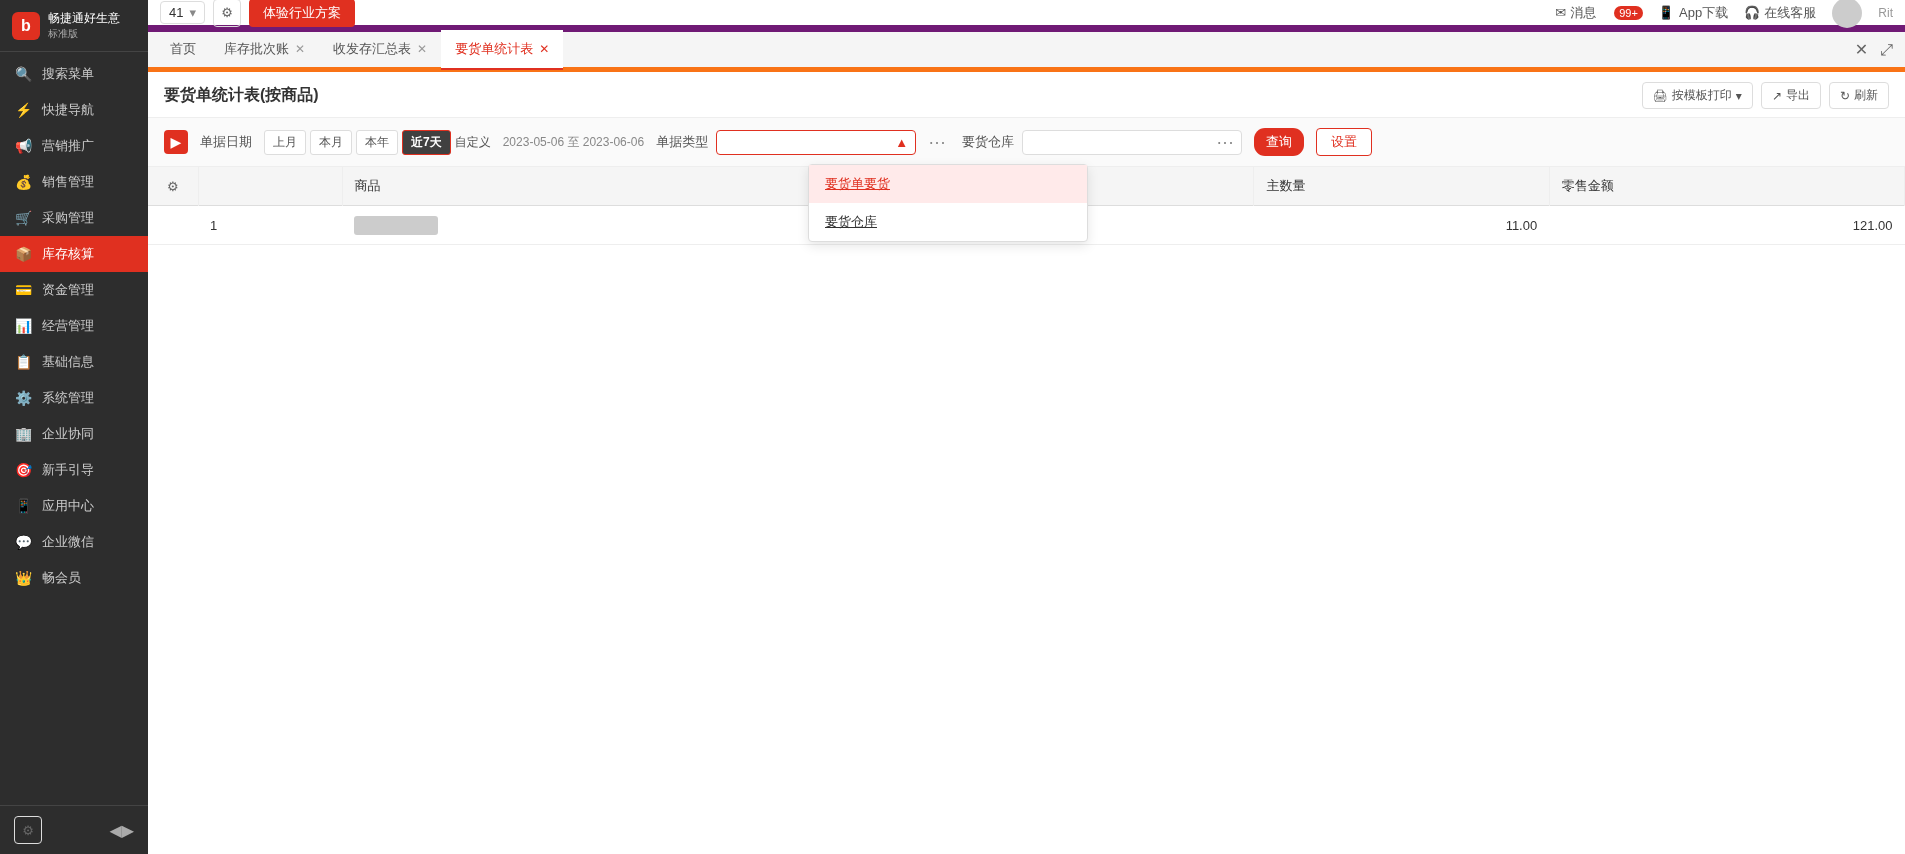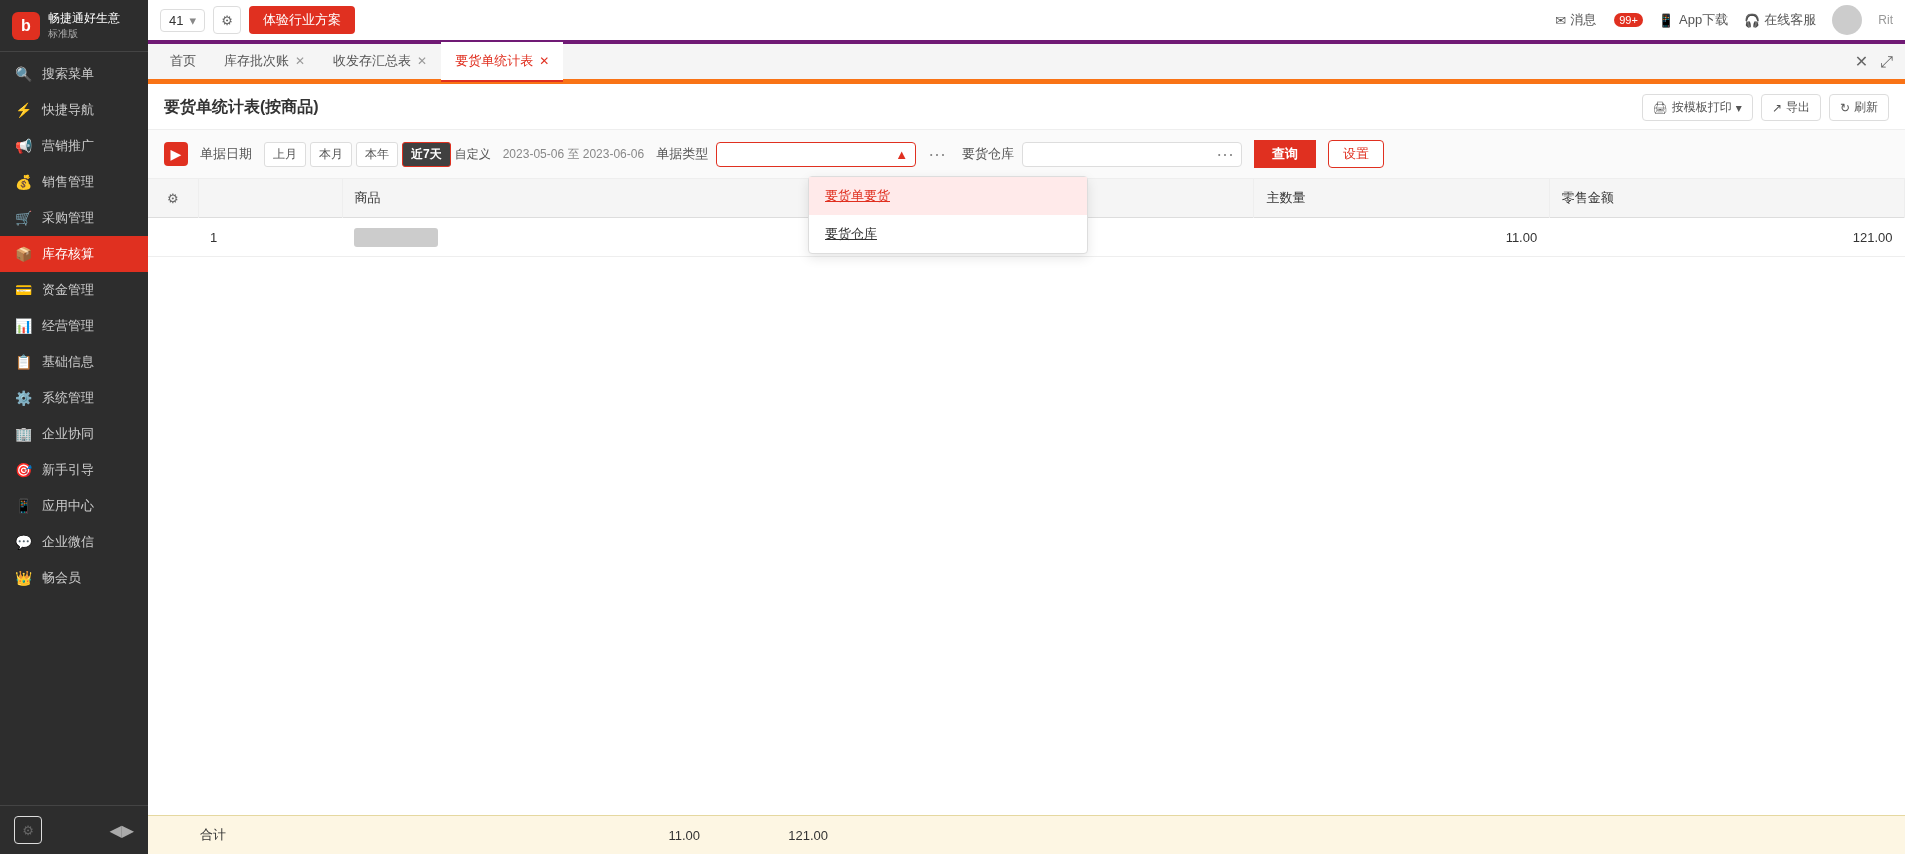--- a/index.html
+++ b/index.html
@@ -64,23 +64,23 @@
       flex: 1;
       display: flex;
       flex-direction: column;
       height: 100%;
       overflow: hidden;
       position: relative;
     }
 
     
     .topbar {
-      height: 44px;
-      background: #fff;
-      border-bottom: 4px solid #701a75;
+      height: 32px;
+      background: #fff;
+      border-bottom: 7px solid #701a75;
       display: flex;
       padding: 0 12px;
       justify-content: space-between;
       flex-shrink: 0;
     }
     .topbar-left {
       display: flex;
       align-items: center;
       gap: 8px;
     }
@@ -300,25 +300,24 @@
       font-size: 13px;
       color: #999;
       appearance: none;
       cursor: pointer;
     }
 
     .query-btn {
       background: #e03020;
       color: #fff;
       border: none;
-      border-radius: 0;
-      padding: 5px 18px;
-      cursor: pointer;
-      font-size: 13px;
-      font-weight: bold;
+      border-radius: 11px;
+      padding: 5px 12px;
+      cursor: pointer;
+      font-size: 13px;
     }
     .settings-btn {
       border: 1px solid #e03020;
       color: #e03020;
       background: #fff;
       border-radius: 4px;
       padding: 4px 14px;
       cursor: pointer;
       font-size: 13px;
     }
@@ -625,19 +624,14 @@
               <span class="blurred" style="padding:2px 40px;">&nbsp;</span>
             </td>
             <td>块</td>
             <td class="num">11.00</td>
             <td class="num">121.00</td>
           </tr>
         </tbody>
       </table>
     </div>
 
-    <div class="table-footer">
-      <span class="total-label">合计</span>
-      <span class="total-qty">11.00</span>
-      <span class="total-amount">121.00</span>
-    </div>
   </div>
 </div>
 
 </body></html>

